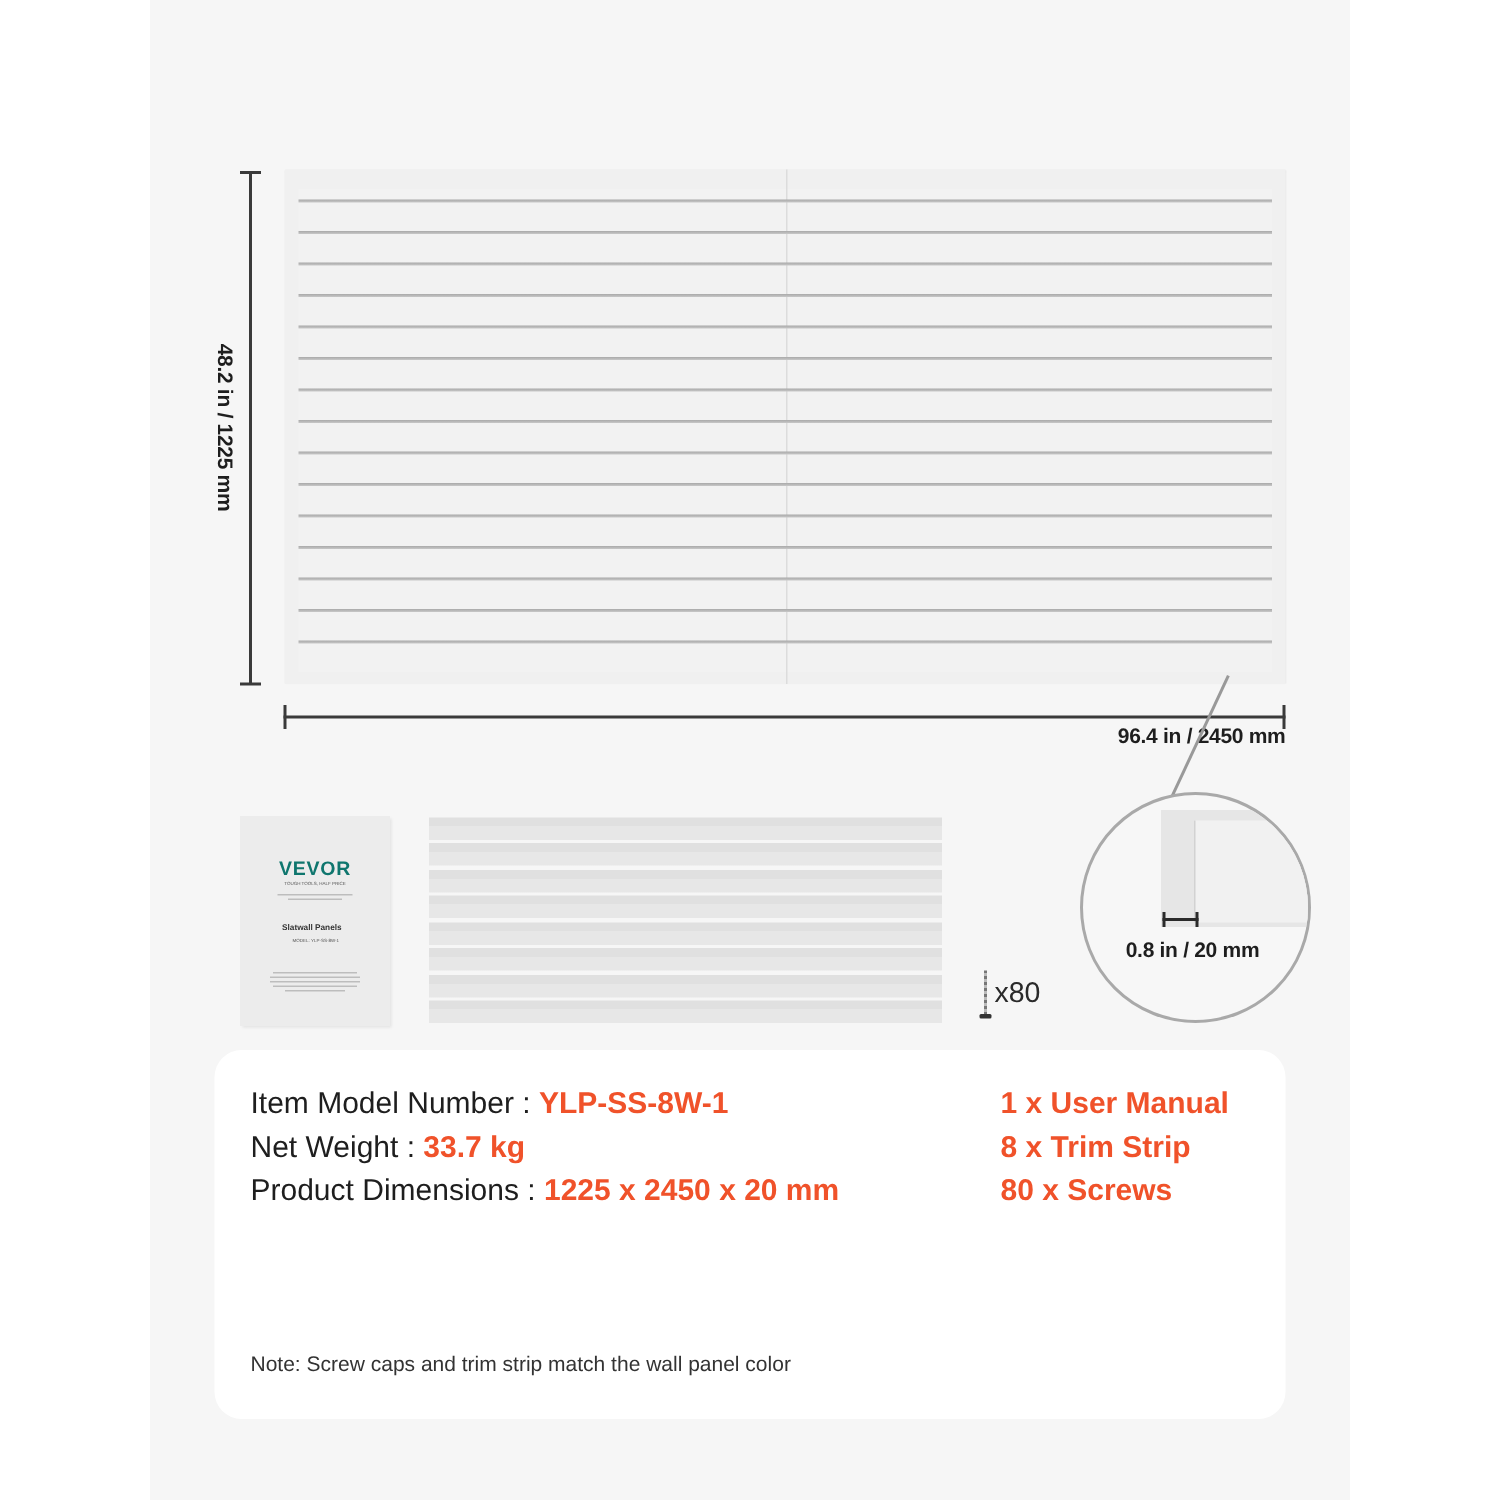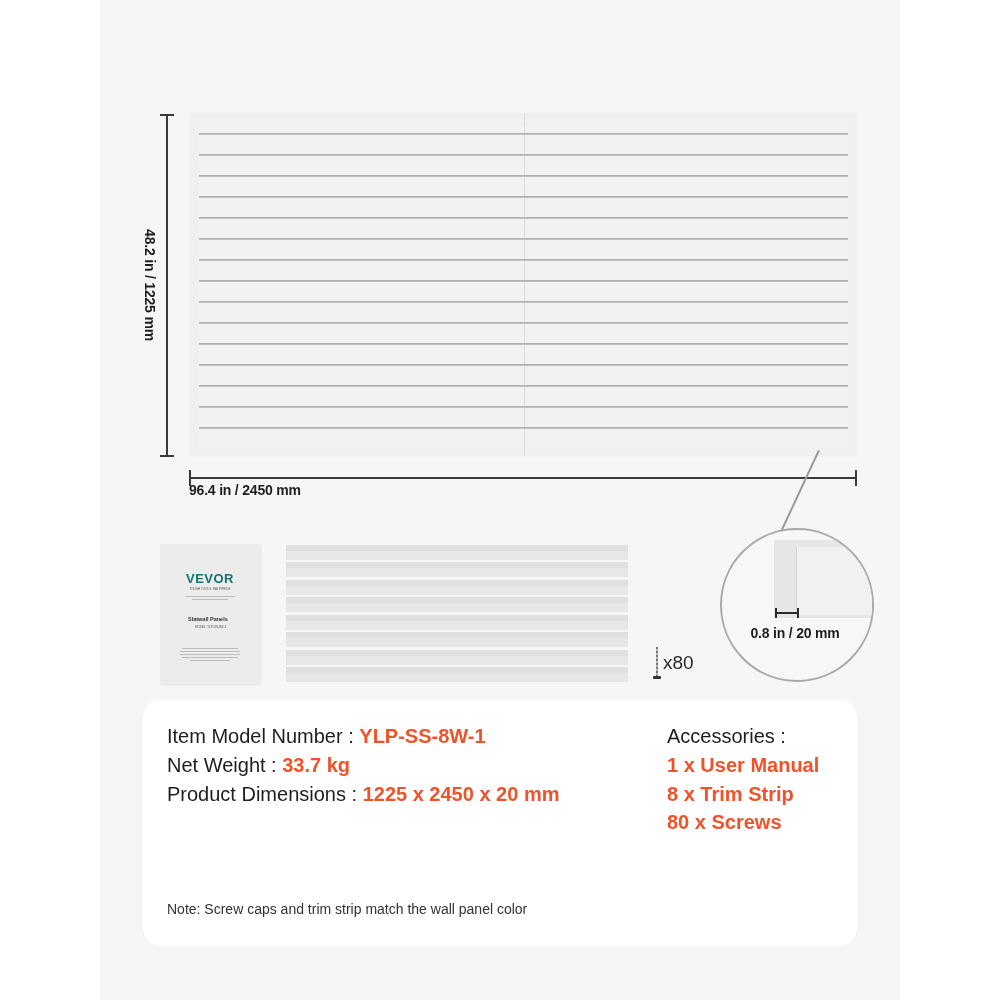--- a/index.html
+++ b/index.html
@@ -37,21 +37,21 @@
       position: absolute; left: 148px; top: 285px; width: 0; height: 0;
     }
     .dim-v-label span {
       position: absolute; white-space: nowrap; font-size: 14px; font-weight: 600;
       transform: translate(-50%, -50%) rotate(90deg); left: 2px; top: 0;
       letter-spacing: -0.2px;
     }
     .dim-h-line { position: absolute; left: 189px; top: 477px; width: 668px; height: 2px; background: #3a3a3a; }
     .dim-h-cap { position: absolute; top: 470px; width: 2px; height: 16px; background: #3a3a3a; }
     .dim-h-label {
-      position: absolute; left: 189px; top: 482px; width: 668px; text-align: left;
+      position: absolute; left: 189px; top: 482px; width: 668px; text-align: right;
       font-size: 14px; font-weight: 600; letter-spacing: -0.2px;
     }
     
     .callout-line {
       position: absolute; left: 818px; top: 450px; width: 2px; height: 92px;
       background: #999; transform-origin: top left; transform: rotate(25deg);
     }
     .zoom-circle {
       position: absolute; left: 720px; top: 528px; width: 150px; height: 150px;
       border-radius: 50%; border: 2px solid #a9a9a9; background: #f7f7f7; overflow: hidden;
@@ -180,17 +180,16 @@
   <div class="spec-row">
     <span class="k">Net Weight : </span><span class="v">33.7 kg</span>
   </div>
   <div class="spec-row">
     <span class="k">Product Dimensions : </span><span class="v">1225 x 2450 x 20 mm</span>
   </div>
 </div>
 <div class="note">Note: Screw caps and trim strip match the wall panel color</div>
 
 <div class="acc-col">
-  <div class="acc-title">Accessories :</div>
   <div class="acc-item">1 x User Manual</div>
   <div class="acc-item">8 x Trim Strip</div>
   <div class="acc-item">80 x Screws</div>
 </div>
 
 </body></html>

